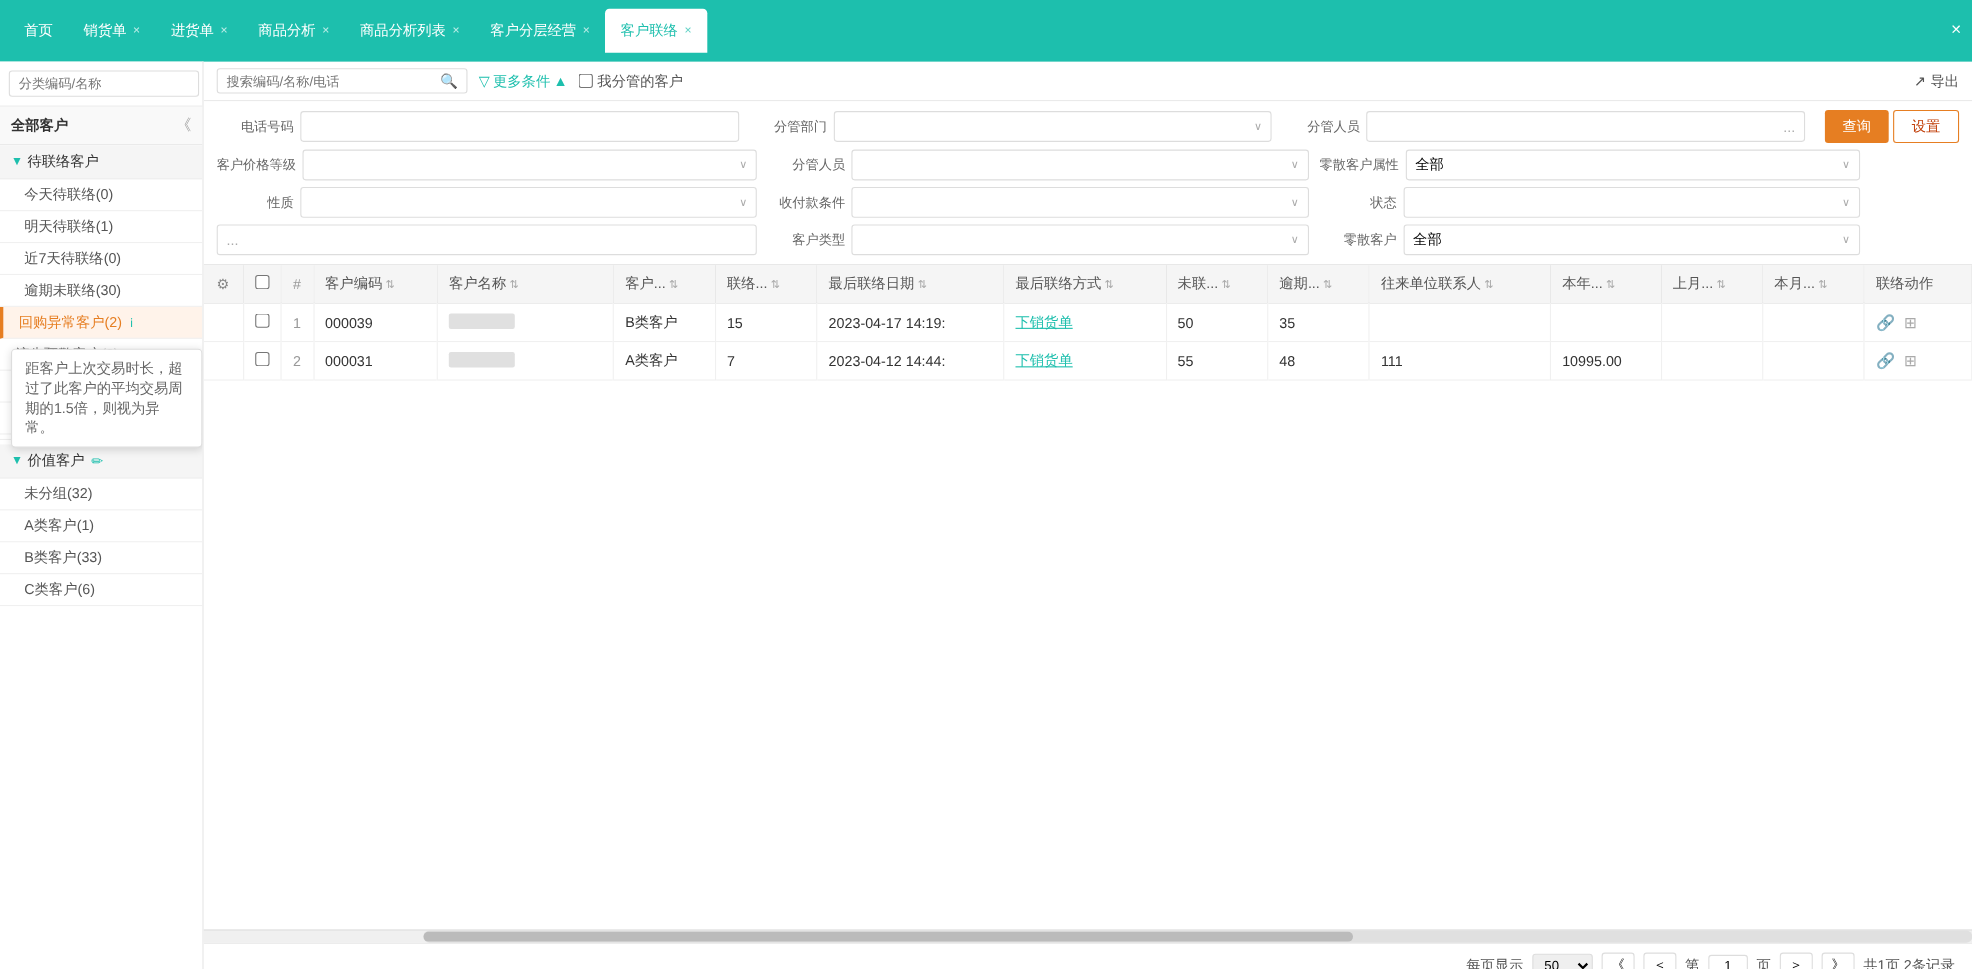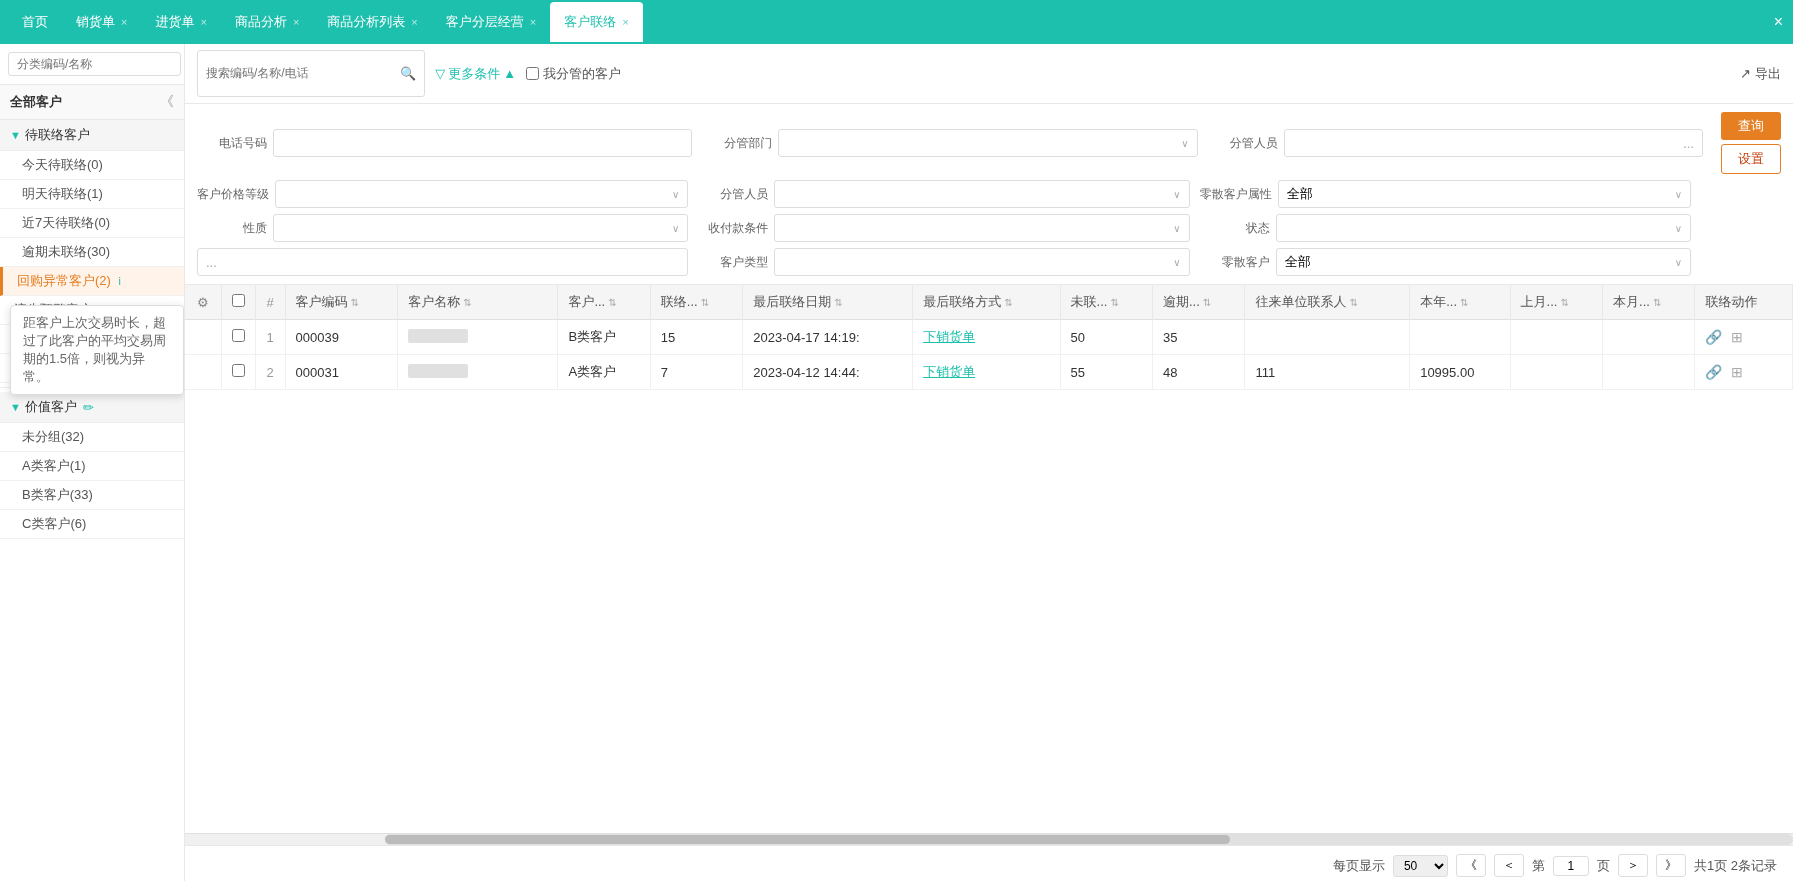--- a/index.html
+++ b/index.html
@@ -1,20 +1,20 @@
 <!DOCTYPE html>
 <html><head>
   <meta charset="utf-8">
   <style>
     * { box-sizing: border-box; margin: 0; padding: 0; font-family: 'Microsoft YaHei', Arial, sans-serif; font-size: 13px; }
     body { background: #f5f5f5; overflow: hidden; width: 1793px; height: 881px; }
 
     
     .top-nav {
-      display: flex; align-items: center; background: #1dbfad; height: 44px;
+      display: flex; align-items: center; background: #1dbfad; height: 56px;
       padding: 0 8px; position: relative;
     }
     .nav-tab {
       display: flex; align-items: center; padding: 0 14px; height: 40px; color: #fff;
       cursor: pointer; font-size: 13px; white-space: nowrap; position: relative;
     }
     .nav-tab.active { background: #fff; color: #1dbfad; border-radius: 4px 4px 0 0; }
     .nav-tab .close-x { margin-left: 6px; font-size: 11px; opacity: 0.7; }
     .nav-close-all {
       position: absolute; right: 10px; top: 50%; transform: translateY(-50%);
@@ -74,22 +74,22 @@
 
     
     .content-area { flex: 1; display: flex; flex-direction: column; overflow: hidden; }
 
     
     .filter-bar {
       background: #fff; border-bottom: 1px solid #e8e8e8;
       padding: 6px 12px; display: flex; align-items: center; gap: 10px;
     }
     .filter-bar .search-input-wrap {
-      display: flex; align-items: flex-start; border: 1px solid #ddd;
-      border-radius: 3px; padding: 15px 8px; background: #fff;
+      display: flex; align-items: flex-end; border: 1px solid #ddd;
+      border-radius: 3px; padding: 3px 8px; background: #fff;
     }
     .filter-bar .search-input-wrap input {
       border: none; outline: none; font-size: 12px; width: 180px;
     }
     .filter-bar .search-input-wrap .si { color: #1dbfad; margin-left: 4px; }
     .more-conditions {
       color: #1dbfad; cursor: pointer; font-size: 12px;
       display: flex; align-items: center; gap: 3px;
     }
     .my-customers {
@@ -112,21 +112,21 @@
       display: flex; align-items: center; flex: 1; gap: 6px;
     }
     .filter-label { color: #666; font-size: 12px; white-space: nowrap; min-width: 70px; text-align: right; }
     .filter-input {
       flex: 1; border: 1px solid #ddd; border-radius: 3px; padding: 4px 8px;
       font-size: 12px; outline: none; display: flex; align-items: center;
       justify-content: space-between; cursor: pointer; background: #fff;
       min-height: 28px;
     }
     .filter-input .arrow { color: #aaa; font-size: 10px; }
-    .filter-btn-group { display: flex; flex-direction: column; gap: 4px; margin-left: 8px; }
+    .filter-btn-group { display: flex; flex-direction: row; gap: 4px; margin-left: 8px; }
     .btn-query {
       background: #e67e22; color: #fff; border: none; border-radius: 3px;
       padding: 5px 16px; cursor: pointer; font-size: 13px;
     }
     .btn-settings {
       background: #fff; color: #c2410c; border: 1px solid #e67e22; border-radius: 3px;
       padding: 5px 16px; cursor: pointer; font-size: 13px;
     }
 
     

